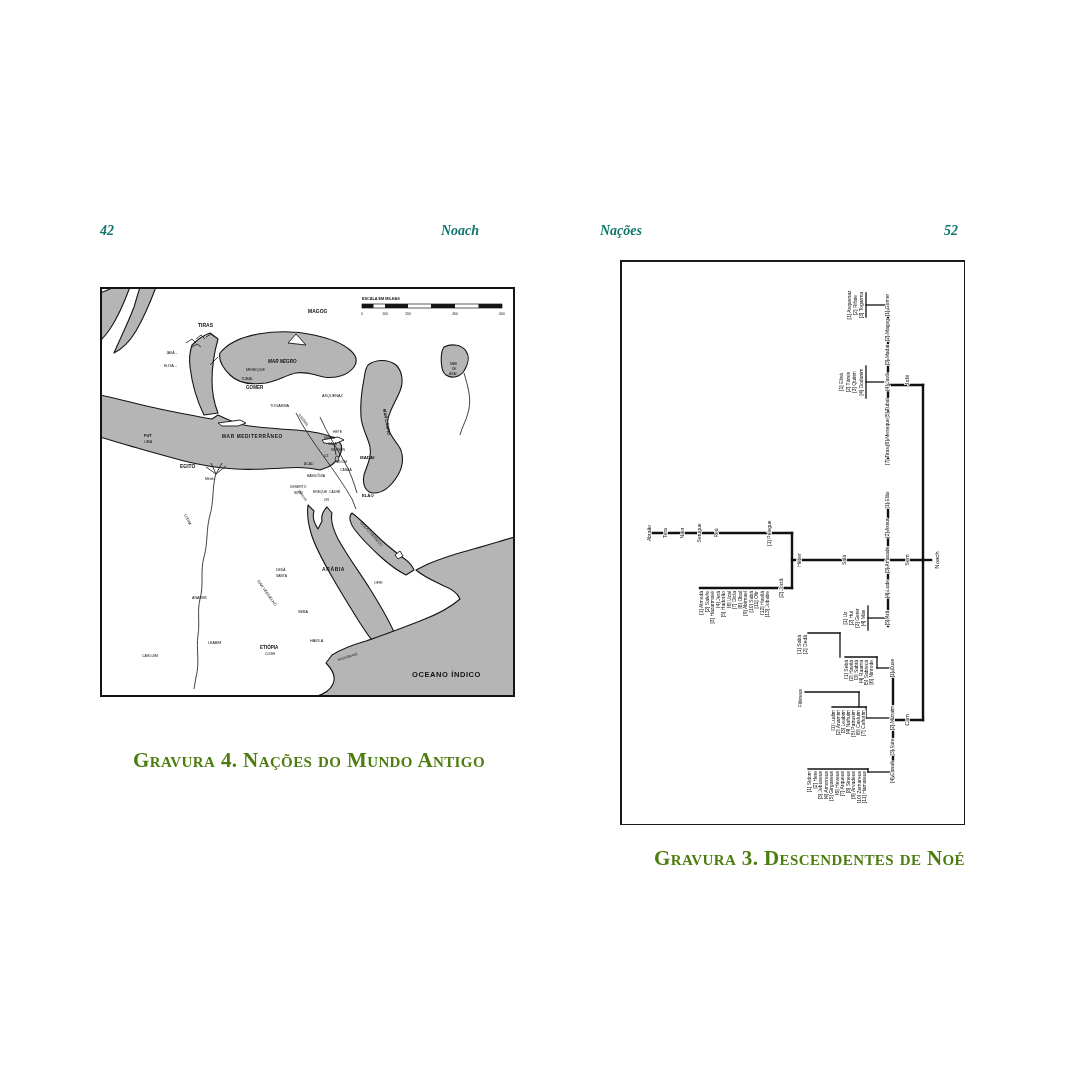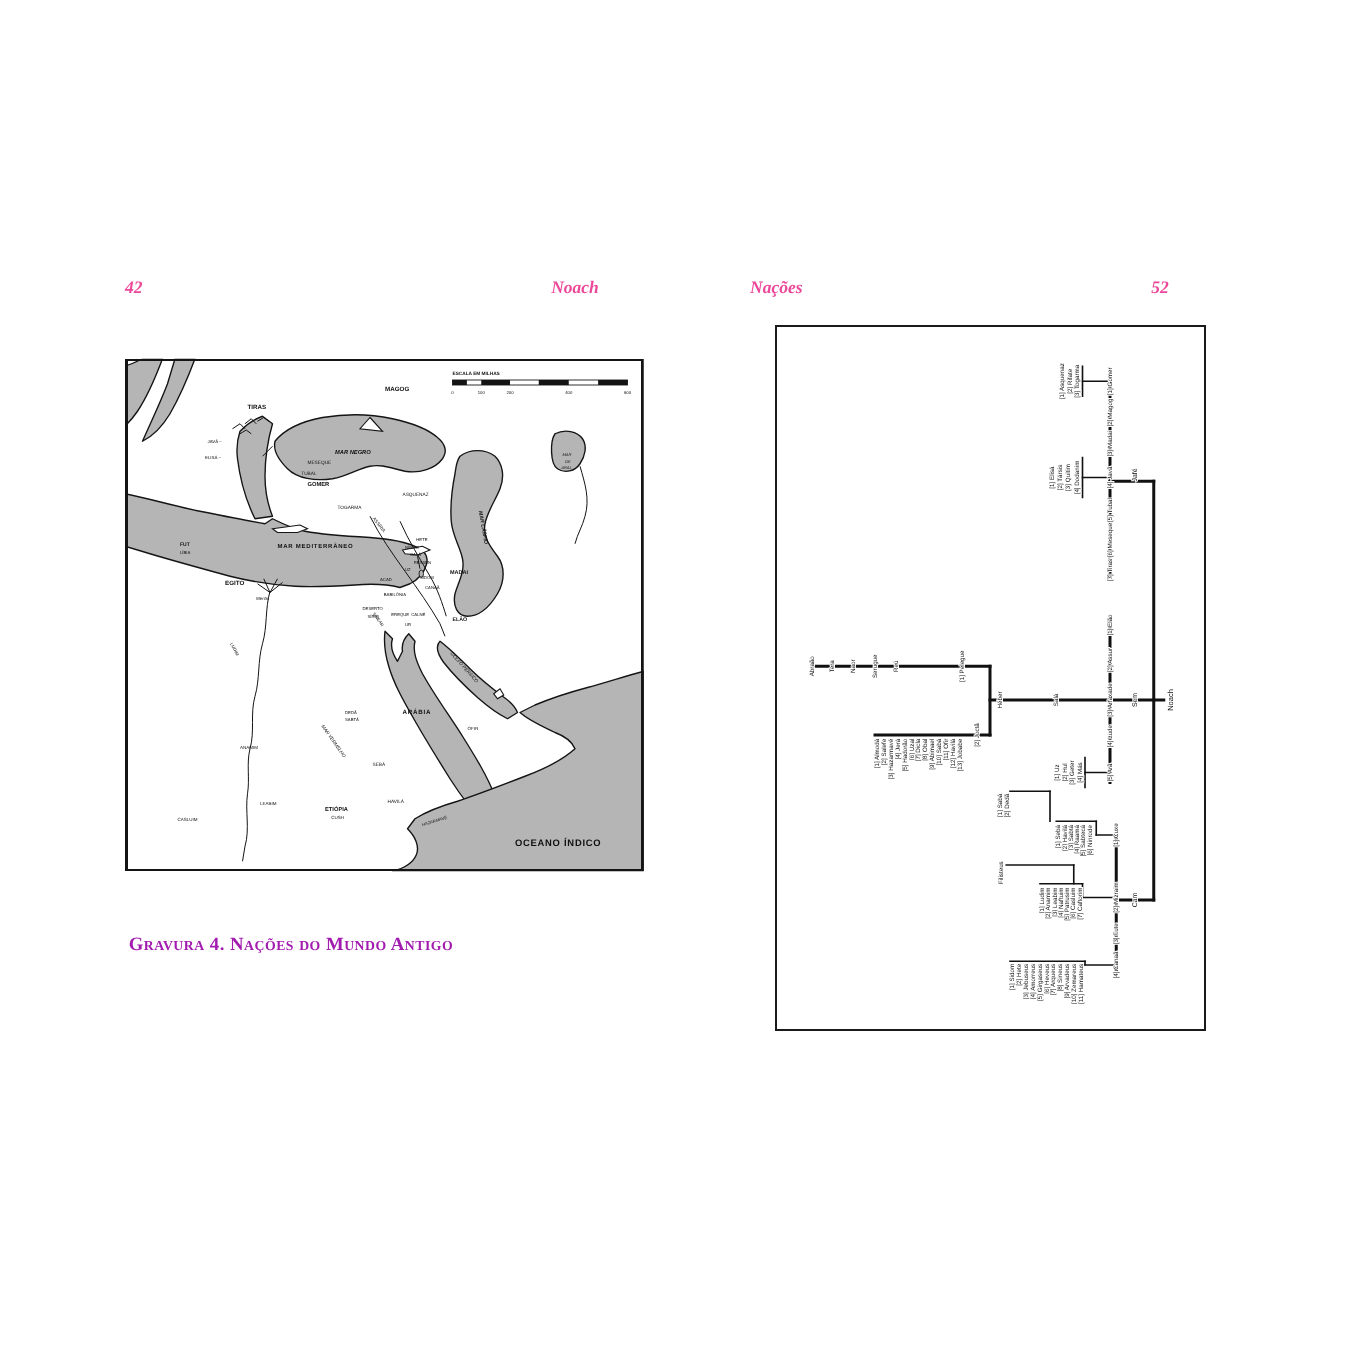--- a/index.html
+++ b/index.html
@@ -1,34 +1,34 @@
 <!DOCTYPE html>
 <html><head>
 <meta charset="utf-8">
 <style>
   html,body{margin:0;padding:0;background:#ffffff;}
   #canvas{position:relative;width:1080px;height:1080px;background:#ffffff;overflow:hidden;
           font-family:"Liberation Serif", serif;color:#1a1a1a;}
-  .runhead{position:absolute;font-style:italic;font-weight:bold;font-size:14px;color:#ec4899;}
-  .caption{position:absolute;font-variant:small-caps;font-weight:600;font-size:15px;
-           letter-spacing:.4px;color:#a21caf;text-align:left;}
+  .runhead{position:absolute;font-style:italic;font-weight:bold;font-size:14px;color:#0f766e;}
+  .caption{position:absolute;font-variant:small-caps;font-weight:600;font-size:21px;
+           letter-spacing:.4px;color:#4d7c0f;text-align:right;}
   svg{position:absolute;display:block;}
   svg text{font-family:"Liberation Sans", sans-serif;fill:#111;}
   .figure-frame{shape-rendering:crispEdges;}
 </style>
 </head>
 <body>
 
 <div id="canvas">
 
   <div class="runhead" style="left:100px;top:223px;">42</div>
   <div class="runhead" style="left:400px;top:223px;width:120px;text-align:center;">Noach</div>
 
   <div class="runhead" style="left:600px;top:223px;">Nações</div>
-  <div class="runhead" style="left:898px;top:223px;width:60px;text-align:center;">52</div>
+  <div class="runhead" style="left:898px;top:223px;width:60px;text-align:right;">52</div>
 
   <svg id="map-svg" style="left:100px;top:287px;" width="415" height="410" viewBox="0 0 415 410">
     <defs></defs>
 
     <rect x="0" y="0" width="415" height="410" fill="#ffffff"></rect>
     <g fill="#b5b5b5" stroke="#141414" stroke-width="1.1" stroke-linejoin="round">
 
       <path d="M0,6 C6,4 10,2 14,0 L30,0 C24,16 18,30 10,42 C6,48 2,52 0,54 Z"></path>
 
       <path d="M40,0 L56,0 C50,16 44,30 36,44 C30,54 22,62 14,66 C20,52 28,36 34,20 Z"></path>
@@ -258,14 +258,15 @@
         <text x="217.5" y="511" font-size="5" transform="rotate(-90 217.5 511)" text-anchor="end" dominant-baseline="middle" style="paint-order:stroke;stroke:#ffffff;stroke-width:1.6;">[6] Heveus</text>
         <text x="223" y="511" font-size="5" transform="rotate(-90 223 511)" text-anchor="end" dominant-baseline="middle" style="paint-order:stroke;stroke:#ffffff;stroke-width:1.6;">[7] Arqueus</text>
         <text x="228.5" y="511" font-size="5" transform="rotate(-90 228.5 511)" text-anchor="end" dominant-baseline="middle" style="paint-order:stroke;stroke:#ffffff;stroke-width:1.6;">[8] Sineus</text>
         <text x="234" y="511" font-size="5" transform="rotate(-90 234 511)" text-anchor="end" dominant-baseline="middle" style="paint-order:stroke;stroke:#ffffff;stroke-width:1.6;">[9] Arvadeus</text>
         <text x="239.5" y="511" font-size="5" transform="rotate(-90 239.5 511)" text-anchor="end" dominant-baseline="middle" style="paint-order:stroke;stroke:#ffffff;stroke-width:1.6;">[10] Zemareus</text>
         <text x="245" y="511" font-size="5" transform="rotate(-90 245 511)" text-anchor="end" dominant-baseline="middle" style="paint-order:stroke;stroke:#ffffff;stroke-width:1.6;">[11] Hamateus</text>
       </g>
     <rect class="figure-frame" x="0.75" y="0.75" width="343.5" height="563.5" fill="none" stroke="#1a1a1a" stroke-width="1.5"></rect>
   </svg>
 
+  <div class="caption" style="left:620px;top:846px;width:345px;">Gravura 3. Descendentes de Noé</div>
 
 </div>
 
 </body></html>

